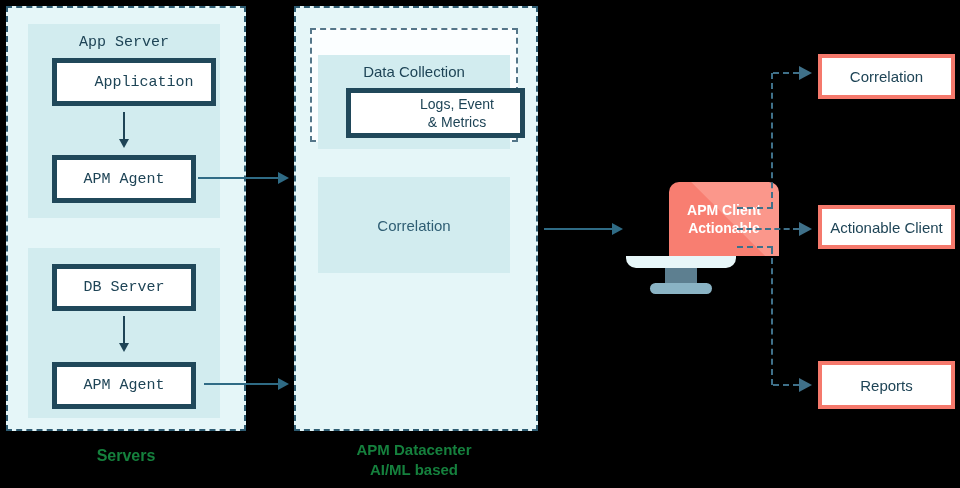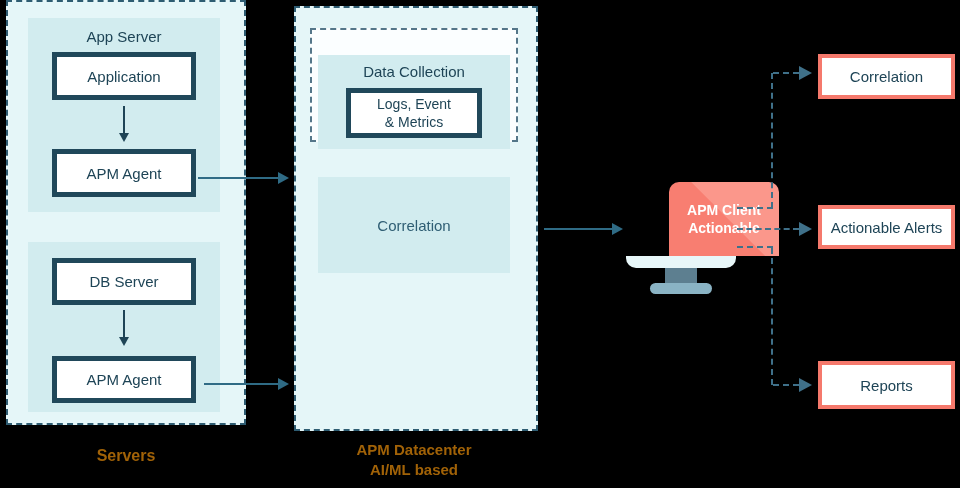--- a/index.html
+++ b/index.html
@@ -1,48 +1,48 @@
 <!DOCTYPE html>
 <html><head>
 <meta charset="utf-8">
 <style>
   html,body{margin:0;padding:0;background:#000;}
   .canvas{
     position:relative;width:960px;height:488px;background:#000;overflow:hidden;
     font-family:"Liberation Sans",sans-serif;color:#1e4456;
   }
   .panel{position:absolute;border:2px dashed #2e5c72;background:#e5f6f8;}
-  .servers-panel{left:6px;top:0;width:236px;height:421px;}
+  .servers-panel{left:6px;top:6px;width:236px;height:421px;font-family:Liberation Mono, monospace;}
   .datacenter-panel{left:294px;top:6px;width:240px;height:421px;}
   .subgroup{position:absolute;background:#d2ecef;}
   .app-server-group{left:20px;top:16px;width:192px;height:194px;}
   .db-server-group{left:20px;top:240px;width:192px;height:170px;}
   .group-title{padding-top:10px;text-align:center;font-size:15px;color:#1e4456;}
   .node-box{
     position:absolute;background:#fff;border:5px solid #20485a;
     display:flex;align-items:center;justify-content:center;
     font-size:15px;color:#1e4456;text-align:center;
   }
-  .application-box{left:24px;top:34px;width:134px;height:38px;}
+  .application-box{left:24px;top:34px;width:134px;height:38px;padding-left:20px;}
   .apm1-box{left:24px;top:131px;width:134px;height:38px;}
   .db-box{left:24px;top:16px;width:134px;height:37px;}
   .apm2-box{left:24px;top:114px;width:134px;height:37px;}
   .v-arrow{position:absolute;left:0;right:0;display:flex;flex-direction:column;align-items:center;}
   .arrow-app{top:88px;}
   .arrow-db{top:68px;}
   .v-line{display:block;width:2px;height:27px;background:#1e4456;}
   .v-head{display:block;width:0;height:0;border-left:5px solid transparent;border-right:5px solid transparent;border-top:9px solid #1e4456;}
-  .caption{position:absolute;text-align:center;font-weight:bold;color:#a16207;font-size:16px;}
+  .caption{position:absolute;text-align:center;font-weight:bold;color:#15803d;font-size:16px;}
   .servers-caption{left:6px;top:447px;width:240px;}
   .datacenter-caption{left:292px;top:440px;width:244px;font-size:15px;line-height:20px;}
   .caption .line, .tealblock .line, .logs-box .line, .screen .line{display:block;}
   .dc-dashed{position:absolute;left:14px;top:20px;width:204px;height:110px;border:2px dashed #547689;background:#fbfeff;}
   .dc-inner{position:absolute;left:6px;top:25px;width:192px;height:94px;background:#d2ecef;}
   .dc-inner .group-title{padding-top:8px;}
-  .logs-box{left:28px;top:33px;width:126px;height:40px;font-size:14px;line-height:18px;flex-direction:column;}
+  .logs-box{left:28px;top:33px;width:126px;height:40px;font-size:14px;line-height:18px;flex-direction:column;padding-left:43px;}
   .tealblock{
     position:absolute;background:#d2ecef;display:flex;flex-direction:column;
     align-items:center;justify-content:center;font-size:15px;line-height:21px;
     color:#2f5e74;text-align:center;
   }
   .deep-block{left:22px;top:169px;width:192px;height:96px;}
   .ai-block{left:22px;top:308px;width:192px;height:97px;}
   .h-arrow{position:absolute;height:2px;background:#2f6b85;}
   .h-arrow::after{
     content:'';position:absolute;right:-11px;top:-5px;width:0;height:0;
@@ -159,19 +159,19 @@
   <div class="dash-head head-alerts"></div>
   <div class="dash-h stub3"></div>
   <div class="dash-v vert-down"></div>
   <div class="dash-h line-reports"></div>
   <div class="dash-head head-reports"></div>
 
   <div class="out-box dashboards">
     <span>Correlation</span>
   </div>
   <div class="out-box alerts">
-    <span>Actionable Alerts</span>
+    <span>Actionable Client</span>
   </div>
   <div class="out-box reports">
     <span>Reports</span>
   </div>
 
 </div>
 
 </body></html>

